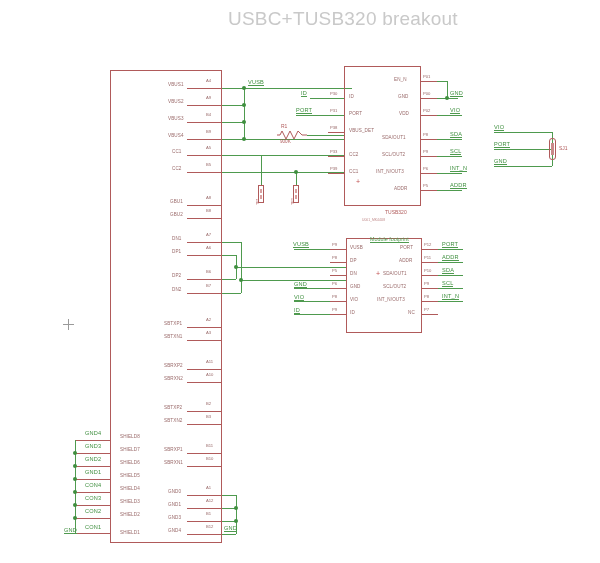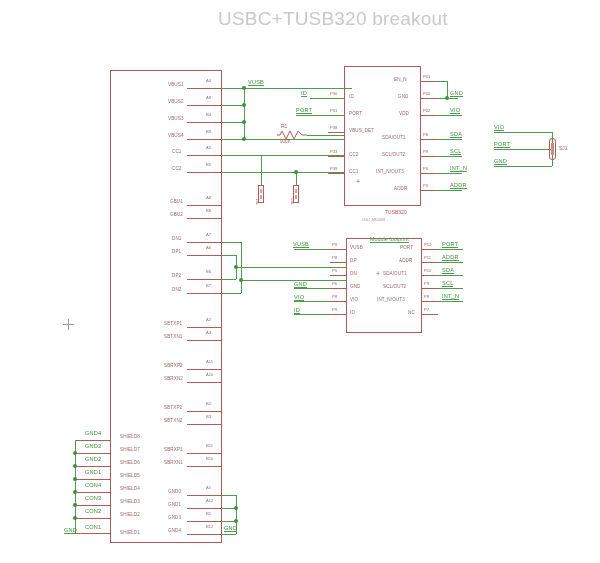--- a/index.html
+++ b/index.html
@@ -46,21 +46,21 @@
   .cross:before{left:0;top:5px;width:11px;height:1px;}
   .cross:after{left:5px;top:0;width:1px;height:11px;}
 
   .plus{position:absolute;color:#c05050;font-size:7px;line-height:7px;}
 </style>
 </head>
 <body>
 
 <div id="sheet">
 
-  <div class="title" style="left:218px;top:8px;">USBC+TUSB320 breakout</div>
+  <div class="title" style="left:228px;top:8px;">USBC+TUSB320 breakout</div>
 
   <div class="box" style="left:110px;top:70px;width:112px;height:473px;"></div>
 
   <div class="pname" style="left:168px;top:82px;">VBUS1</div>
   <div class="pnum" style="left:206px;top:78px;">A4</div>
   <div class="pin pinh" style="left:187px;top:88px;width:35px;"></div>
   <div class="w wh" style="left:222px;top:88px;width:130px;"></div>
 
   <div class="pname" style="left:168px;top:99px;">VBUS2</div>
   <div class="pnum" style="left:206px;top:95px;">A9</div>

